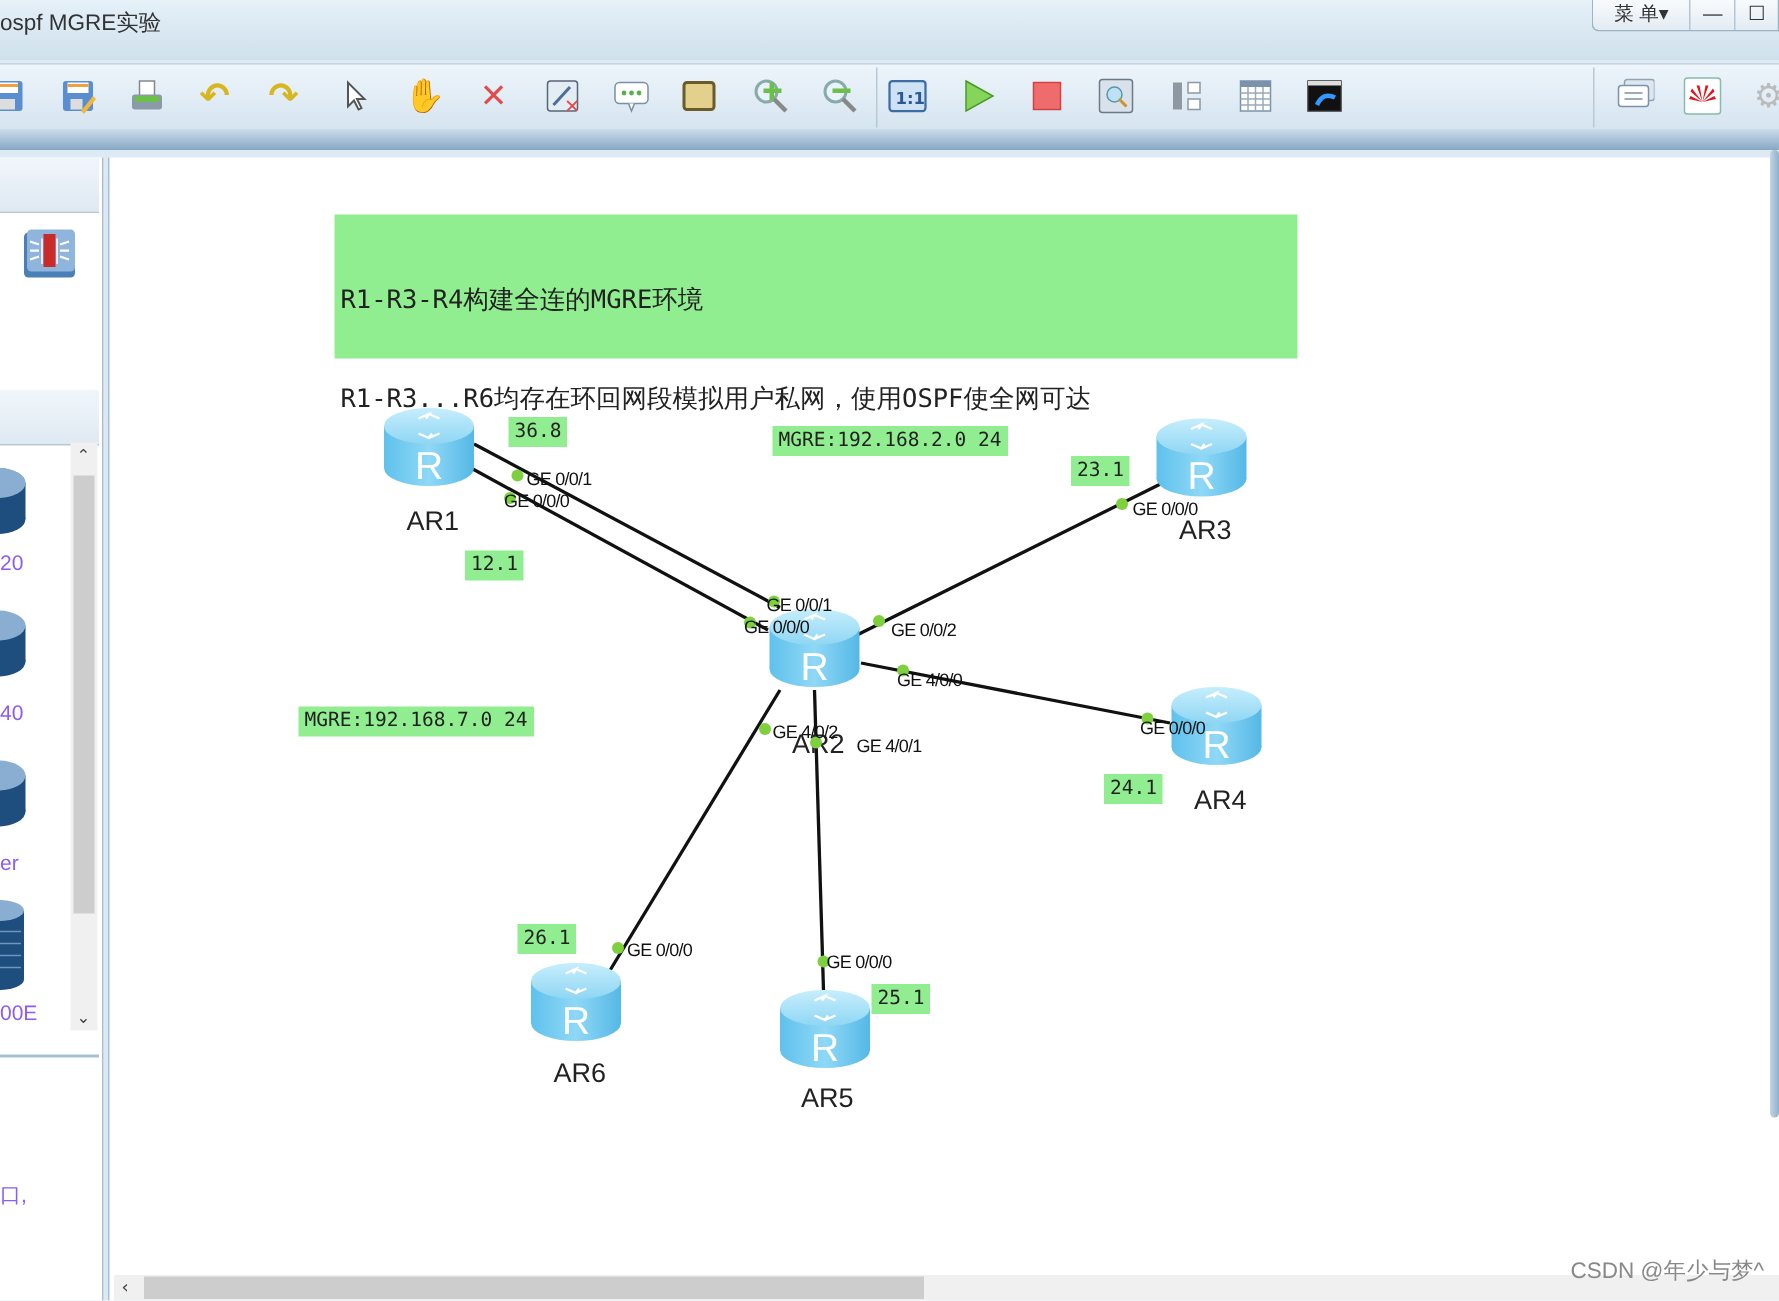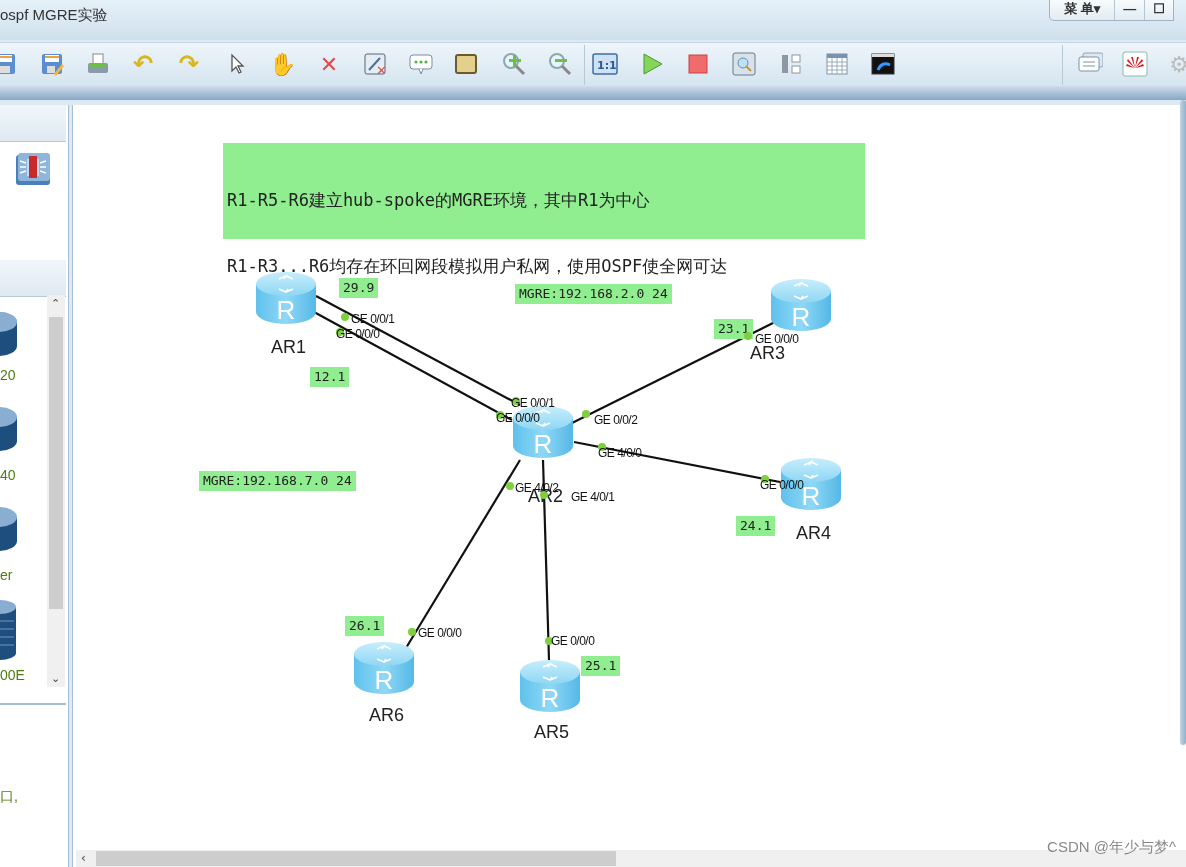--- a/index.html
+++ b/index.html
@@ -1,28 +1,28 @@
 <!DOCTYPE html>
 <html><head>
 <meta charset="utf-8">
 <style>
   html, body { margin:0; padding:0; }
   body { width:1186px; height:867px; position:relative; overflow:hidden; background:#dde9f3; font-family:"DejaVu Sans", sans-serif; }
   .titlebar { position:absolute; left:0; top:0; width:1186px; height:40px; background:linear-gradient(#e6f1f9,#cfe0ec); }
   .title { position:absolute; left:0; width:1090px; top:6px; font-size:15px; color:#333; font-family:"Liberation Sans", sans-serif; }
-  .winbtns { position:absolute; right:12px; top:0; height:20px; display:flex; border:1px solid #9fb3c3; border-top:none; border-radius:0 0 0 5px; background:linear-gradient(#f7fbfd,#e3ecf3);font-weight:bold; }
+  .winbtns { position:absolute; right:0; top:0; height:20px; display:flex; border:1px solid #9fb3c3; border-top:none; border-radius:0 0 0 5px; background:linear-gradient(#f7fbfd,#e3ecf3); }
   .winbtn { height:20px; padding:0 8px; font-size:13px; color:#333; line-height:18px; border-left:1px solid #b5c5d2; font-family:"Liberation Sans", sans-serif; }
   .winbtn:first-child { border-left:none; padding:0 14px; }
   .toolbar { position:absolute; left:0; top:42px; width:1186px; height:44px; background:linear-gradient(#eef5fb,#d5e4ef); border-top:1px solid #c5d6e3; border-bottom:1px solid #b5c9d8; }
   .tb-icon { position:absolute; top:8px; width:26px; height:26px; display:flex; align-items:center; justify-content:center; font-size:18px; }
   .sep { position:absolute; top:2px; width:1px; height:40px; background:#b8c9d6; }
   .bar2 { position:absolute; left:0; top:86px; width:1186px; height:14px; background:linear-gradient(#cddcea,#86a8c5); }
   .leftpanel { position:absolute; left:0; top:105px; width:68px; height:762px; background:#fff; border-right:1px solid #a8bfd3; }
   .lp-head { position:absolute; left:0; width:66px; height:36px; background:linear-gradient(#f1f6fb,#dfe9f2); border-bottom:1px solid #b7c7d4; }
-  .lp-label { position:absolute; left:0; font-size:14px; color:#4d7c0f; font-family:"Liberation Sans", sans-serif; }
+  .lp-label { position:absolute; left:0; font-size:14px; color:#8b5cf6; font-family:"Liberation Sans", sans-serif; }
   .lp-scroll { position:absolute; left:47px; top:190px; width:18px; height:392px; background:#f0f0f0; }
   .lp-scroll .thumb { position:absolute; left:2px; top:22px; width:14px; height:292px; background:#cdcdcd; }
   .canvas-wrap { position:absolute; left:72px; top:105px; width:1114px; height:762px; background:#fff; border-left:1px solid #a8bfd3; }
   .note { position:absolute; background:#90ee90; font-family:"DejaVu Sans Mono", monospace; font-size:13px; color:#222; padding:0 4px; white-space:pre; line-height:20px; }
   .note-big { font-size:17px; line-height:22px; padding:2px 4px; }
   .iflabel { position:absolute; font-family:"Liberation Sans", sans-serif; font-size:12px; color:#111; white-space:nowrap; letter-spacing:-0.5px; }
   .devlabel { position:absolute; font-family:"Liberation Sans", sans-serif; font-size:18px; color:#222; }
   .dot { position:absolute; width:8px; height:8px; border-radius:50%; background:#7ed03f; }
   .router { position:absolute; width:62px; height:58px; }
   .hscroll { position:absolute; left:76px; top:850px; width:1110px; height:17px; background:#f0f0f0; }
@@ -238,29 +238,29 @@
     <line x1="316" y1="296" x2="520" y2="405"></line>
     <line x1="314" y1="312" x2="512" y2="420"></line>
     <line x1="572" y1="423" x2="775" y2="322"></line>
     <line x1="574" y1="442" x2="780" y2="482"></line>
     <line x1="520" y1="460" x2="406" y2="648"></line>
     <line x1="543" y1="460" x2="549" y2="660"></line>
   </g>
 </svg>
 
 <div class="note note-big" style="left:223px; top:143px; width:634px; height:92px;">
-  <div>R1-R5-R6建立hub-spoke的MGRE环境，其中R1为中心</div>
+  <div>R1-R3-R4构建全连的MGRE环境</div>
   <div>R1-R3...R6均存在环回网段模拟用户私网，使用OSPF使全网可达</div>
 </div>
 
-<div class="note" style="left:339px; top:278px;">29.9</div>
+<div class="note" style="left:339px; top:278px;">36.8</div>
 <div class="note" style="left:310px; top:367px;">12.1</div>
 <div class="note" style="left:515px; top:284px;">MGRE:192.168.2.0 24</div>
 <div class="note" style="left:199px; top:471px;">MGRE:192.168.7.0 24</div>
-<div class="note" style="left:714px; top:319px;">23.1</div>
+<div class="note" style="left:714px; top:304px;">23.1</div>
 <div class="note" style="left:736px; top:516px;">24.1</div>
 <div class="note" style="left:345px; top:616px;">26.1</div>
 <div class="note" style="left:581px; top:656px;">25.1</div>
 
 <svg width="0" height="0" style="position:absolute;">
   <defs>
     <linearGradient id="rside" x1="0" x2="1" y1="0" y2="0">
       <stop offset="0" stop-color="#5fc1ec"></stop>
         <stop offset="0.5" stop-color="#8fd8f6"></stop>
         <stop offset="1" stop-color="#55b8e6"></stop>
@@ -285,21 +285,21 @@
 <div class="devlabel" style="left:271px; top:337px;">AR1</div>
 
 <svg class="router" style="left:512px; top:404px;" viewBox="0 0 62 58">
     <use href="#router-shape"></use>
   </svg>
 <div class="devlabel" style="left:528px; top:470px;margin-top:16px;">AR2</div>
 
 <svg class="router" style="left:770px; top:277px;" viewBox="0 0 62 58">
     <use href="#router-shape"></use>
   </svg>
-<div class="devlabel" style="left:750px; top:343px;text-align:right;">AR3</div>
+<div class="devlabel" style="left:786px; top:343px;text-align:right;">AR3</div>
 
 <svg class="router" style="left:780px; top:456px;" viewBox="0 0 62 58">
     <use href="#router-shape"></use>
   </svg>
 <div class="devlabel" style="left:796px; top:523px;">AR4</div>
 
 <svg class="router" style="left:353px; top:640px;" viewBox="0 0 62 58">
     <use href="#router-shape"></use>
   </svg>
 <div class="devlabel" style="left:369px; top:705px;">AR6</div>

